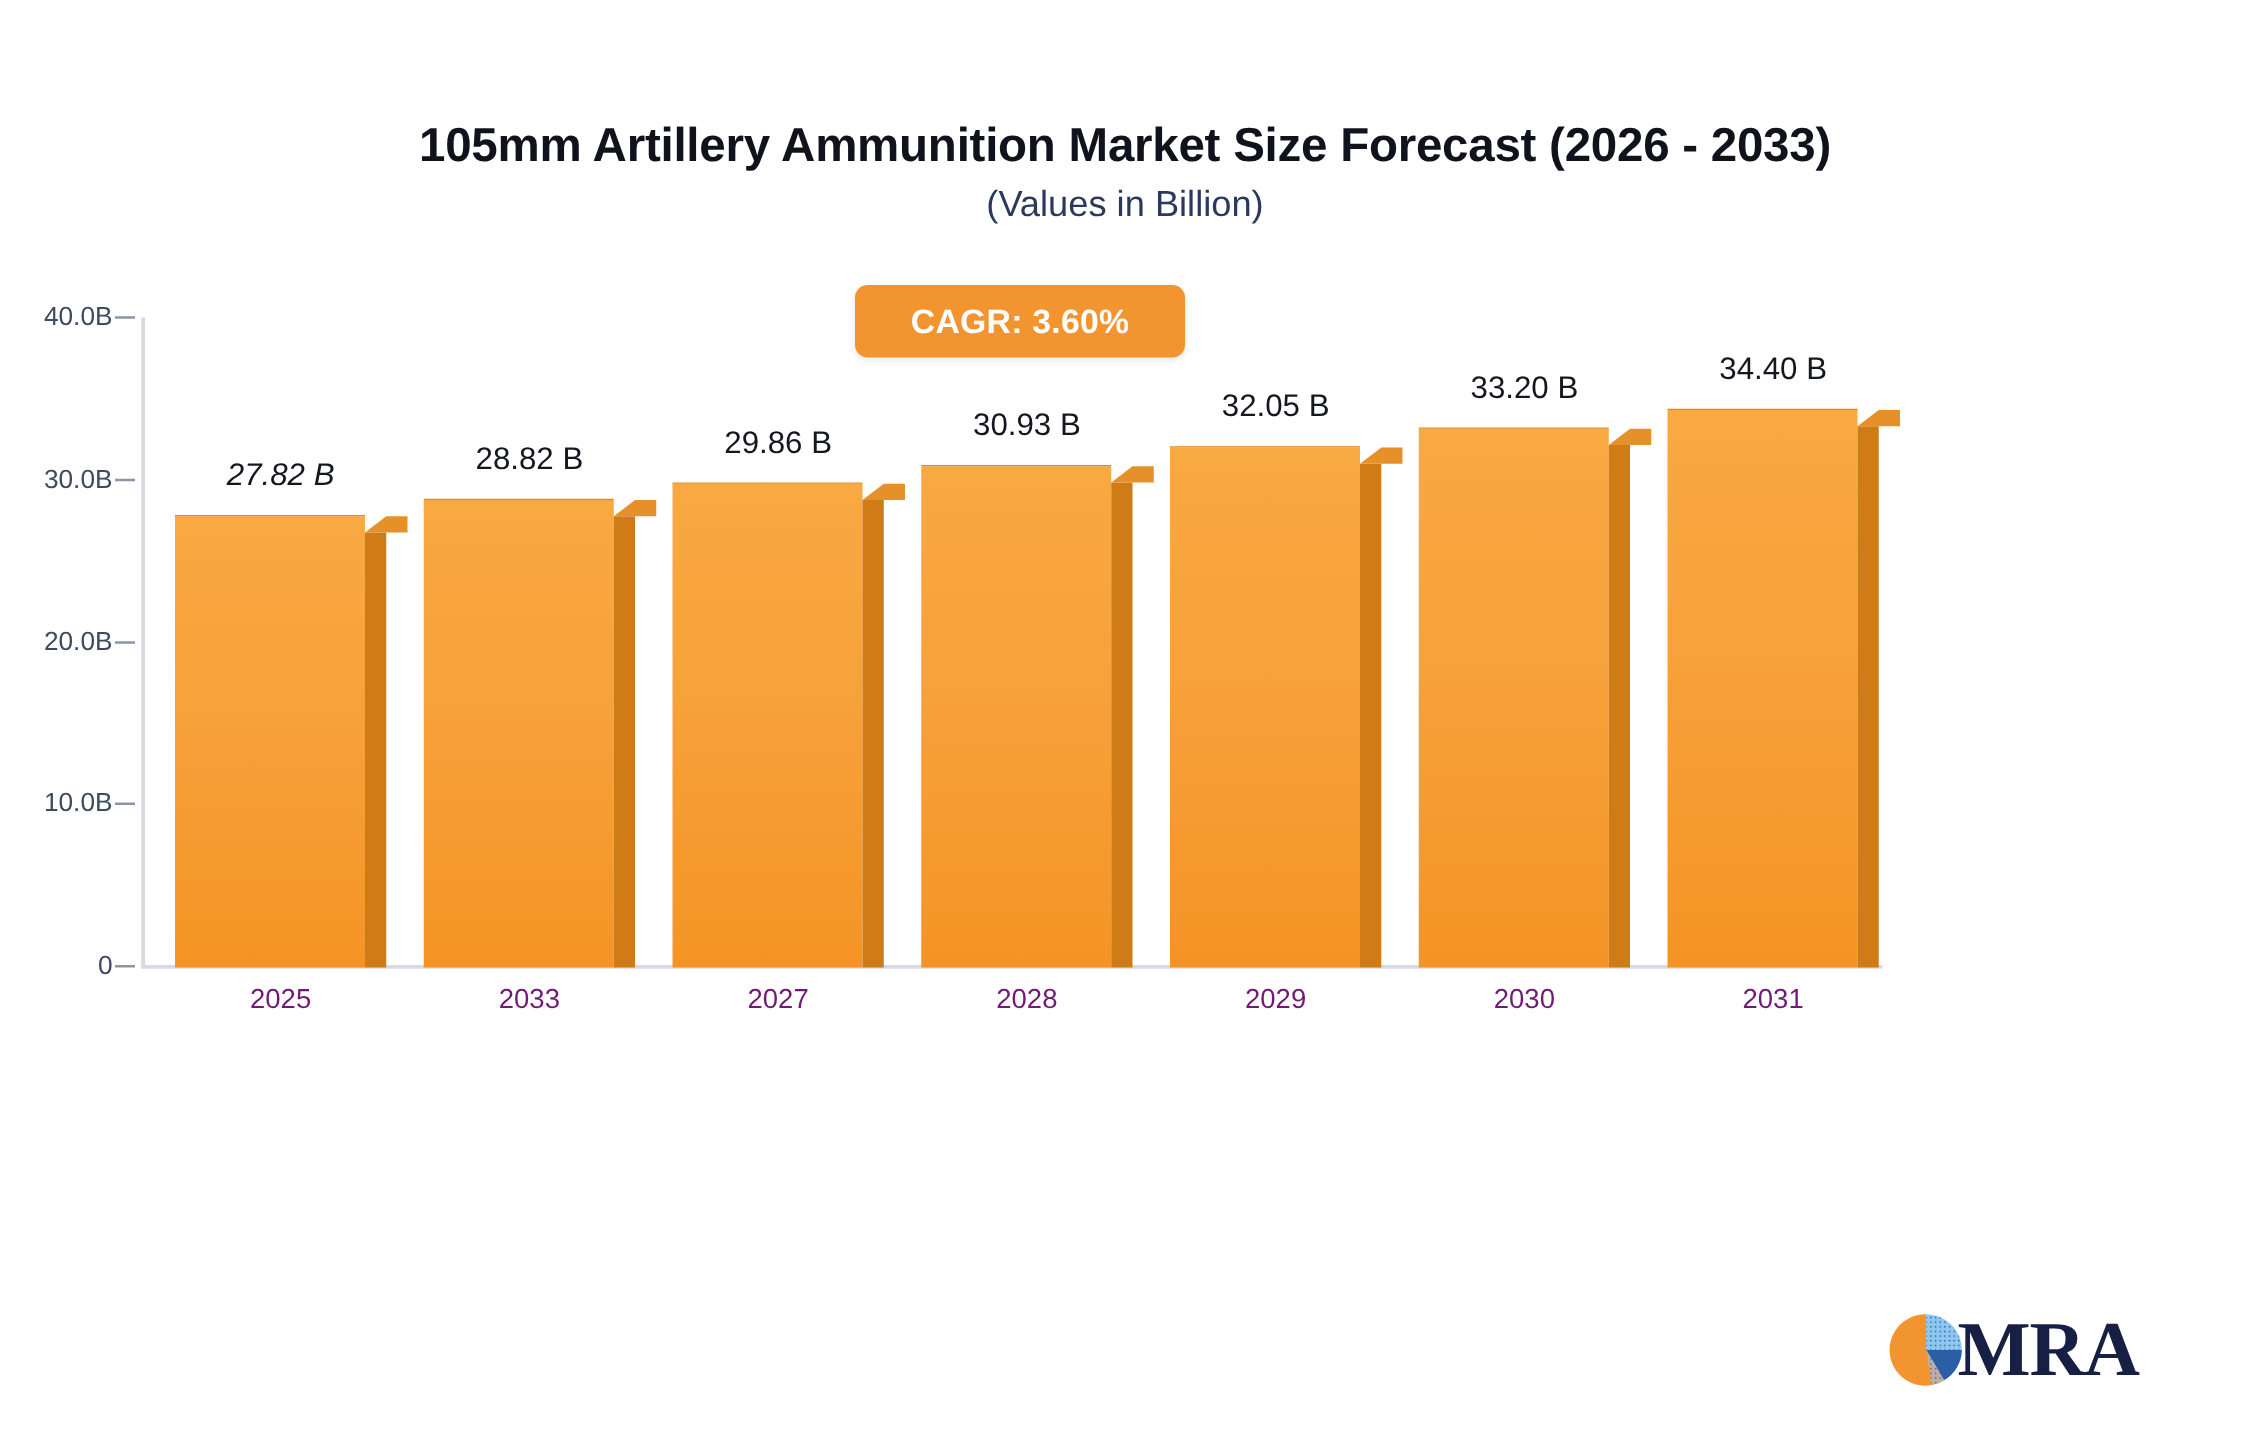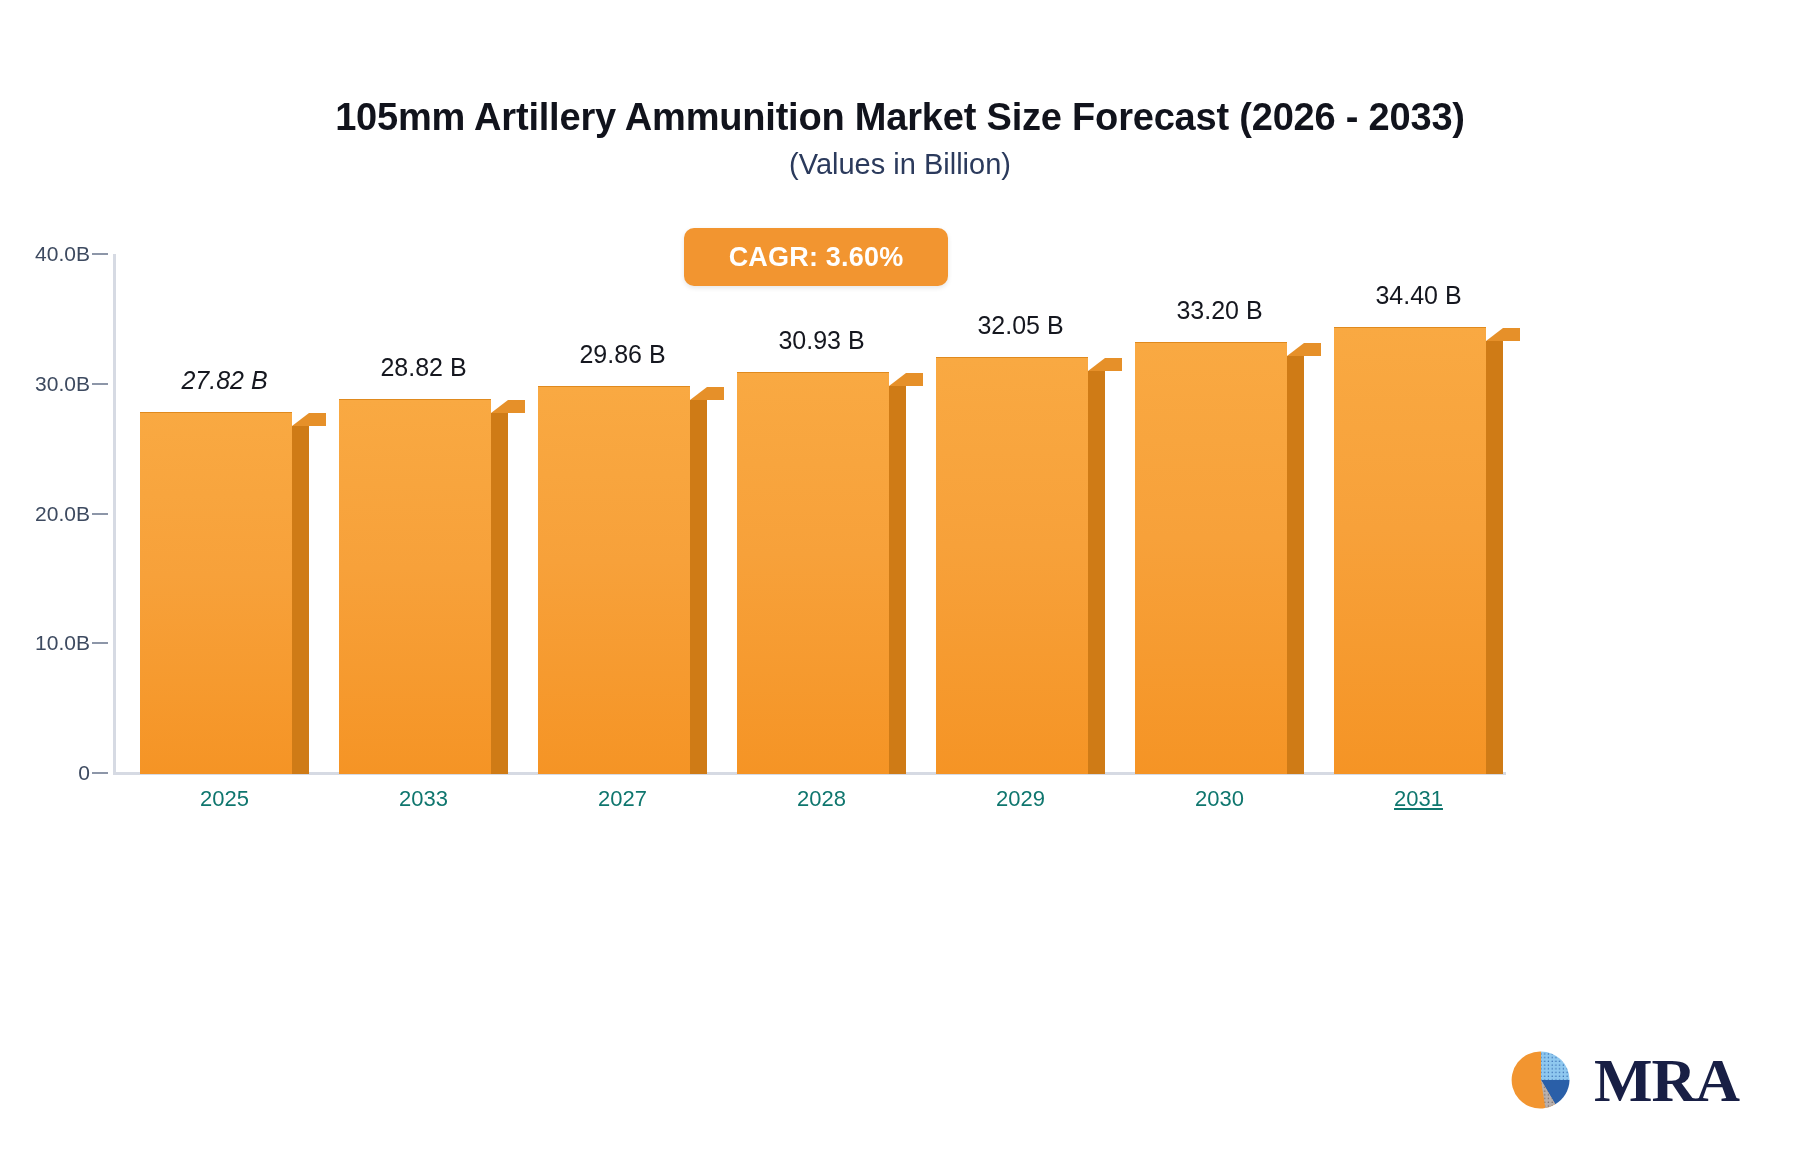--- a/index.html
+++ b/index.html
@@ -137,32 +137,31 @@
     font-size: 25px;
     color: #15171f;
     white-space: nowrap;
   }
   .x-tick-label {
     position: absolute;
     top: 786px;
     width: 169px;
     text-align: center;
     font-size: 22px;
-    color: #0f766e;
+    color: #701a75;
   }
 
   
   #logo {
     position: absolute;
     left: 1510px;
     top: 1045px;
     height: 70px;
     display: flex;
     align-items: center;
-    gap: 28px;
   }
   #logo-mark {
     width: 62px;
     height: 62px;
     flex: 0 0 62px;
   }
   #logo-text {
     font-family: "Liberation Serif", serif;
     font-size: 62px;
     font-weight: bold;
@@ -241,21 +240,21 @@
     </div>
     <div class="bar-value" style="left: 1221px; bottom: 464px;">34.40 B</div>
   </div>
 <div id="x-ticks">
     <div class="x-tick-label" style="left: 140px;">2025</div>
     <div class="x-tick-label" style="left: 339px;">2033</div>
     <div class="x-tick-label" style="left: 538px;">2027</div>
     <div class="x-tick-label" style="left: 737px;">2028</div>
     <div class="x-tick-label" style="left: 936px;">2029</div>
     <div class="x-tick-label" style="left: 1135px;">2030</div>
-    <div class="x-tick-label" style="left: 1334px; text-decoration: underline;">2031</div>
+    <div class="x-tick-label" style="left: 1334px;">2031</div>
   </div>
 
 <div id="logo">
   <svg id="logo-mark" viewBox="0 0 100 100">
     <defs>
       <pattern id="dots-blue" width="6" height="6" patternUnits="userSpaceOnUse">
         <rect width="6" height="6" fill="#8fc8ef"></rect>
         <circle cx="2" cy="2" r="1.1" fill="#2a5fa8"></circle>
       </pattern>
       <pattern id="dots-grey" width="6" height="6" patternUnits="userSpaceOnUse">

